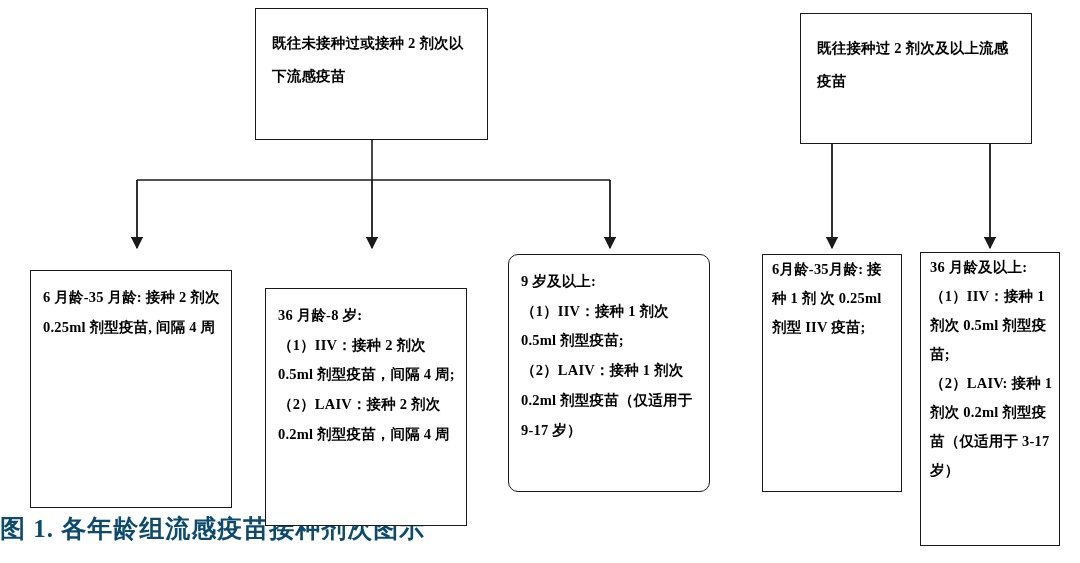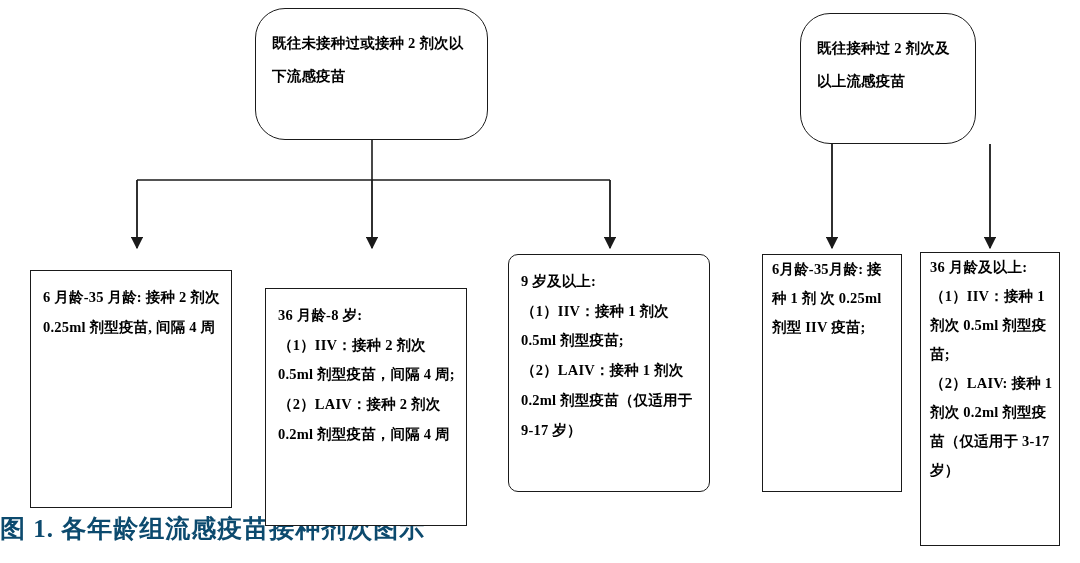--- a/index.html
+++ b/index.html
@@ -32,26 +32,25 @@
     font-weight: 700;
     letter-spacing: 0.2px;
     text-align: left;
     white-space: pre-wrap;
     word-break: break-word;
     z-index: 2;
   }
   .node.root {
     line-height: 2.3;
     padding: 18px 14px 8px 16px;
-    border-radius: 30px;
   }
   
   #node-prev-none   { left: 255px;  top: 8px;   width: 233px; height: 132px; }
   
-  #node-prev-two    { left: 800px;  top: 13px;  width: 176px; height: 131px; }
+  #node-prev-two    { left: 800px;  top: 13px;  width: 232px; height: 131px; }
   
   #node-age-6-35    { left: 30px;   top: 254px; width: 202px; height: 238px; margin-top: 16px; }
   #node-age-36-8    { left: 265px;  top: 254px; width: 202px; height: 238px; margin-top: 34px; }
   #node-age-9-up    { left: 508px;  top: 254px; width: 202px; height: 238px; border-radius: 10px; }
   
   #node-r-age-6-35  { left: 762px;  top: 254px; width: 140px; height: 238px; }
   #node-r-age-36-up { left: 920px;  top: 252px; width: 140px; height: 294px; }
 
   #node-r-age-6-35, #node-r-age-36-up {
     padding: 0 6px 8px 9px;

